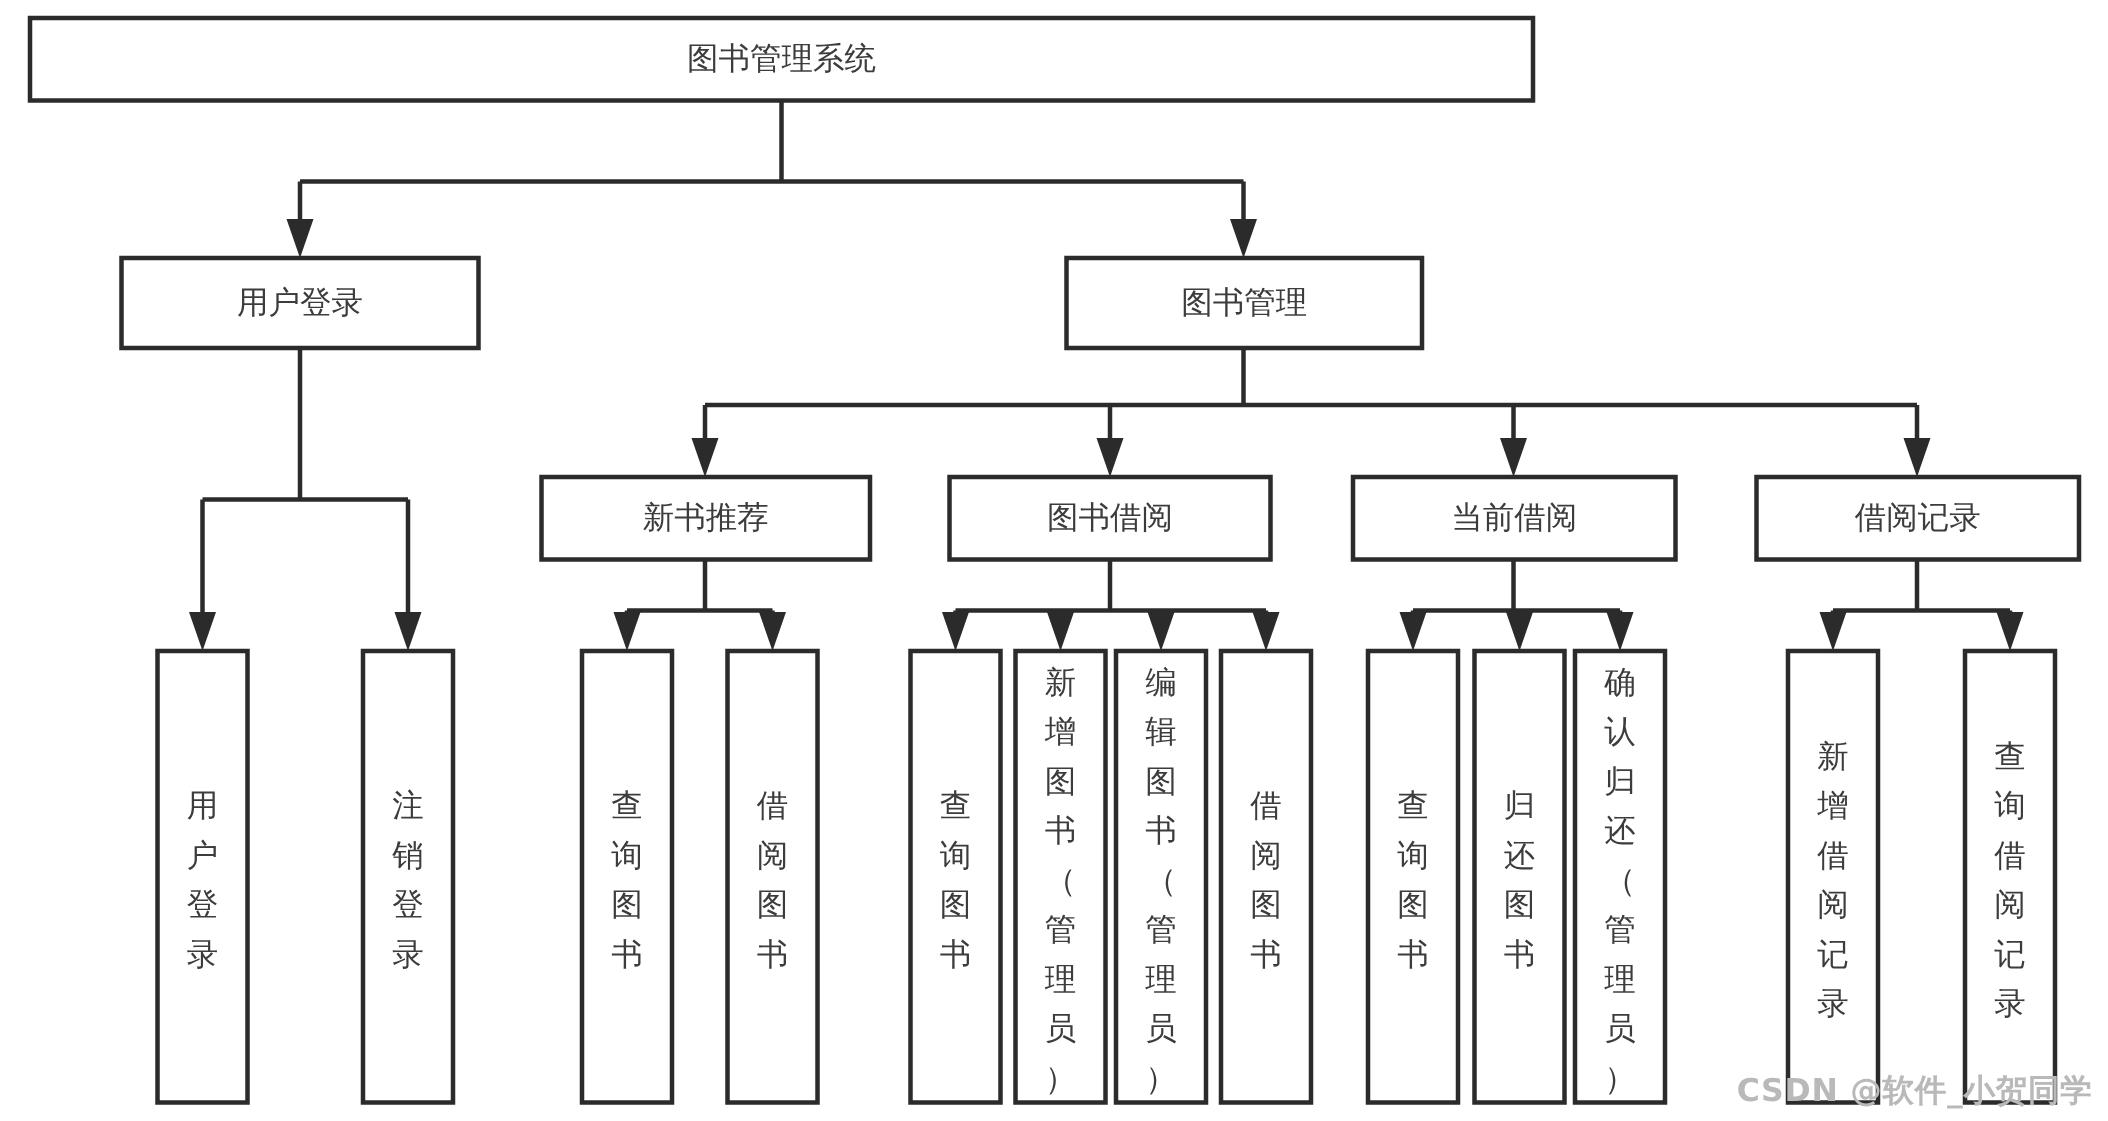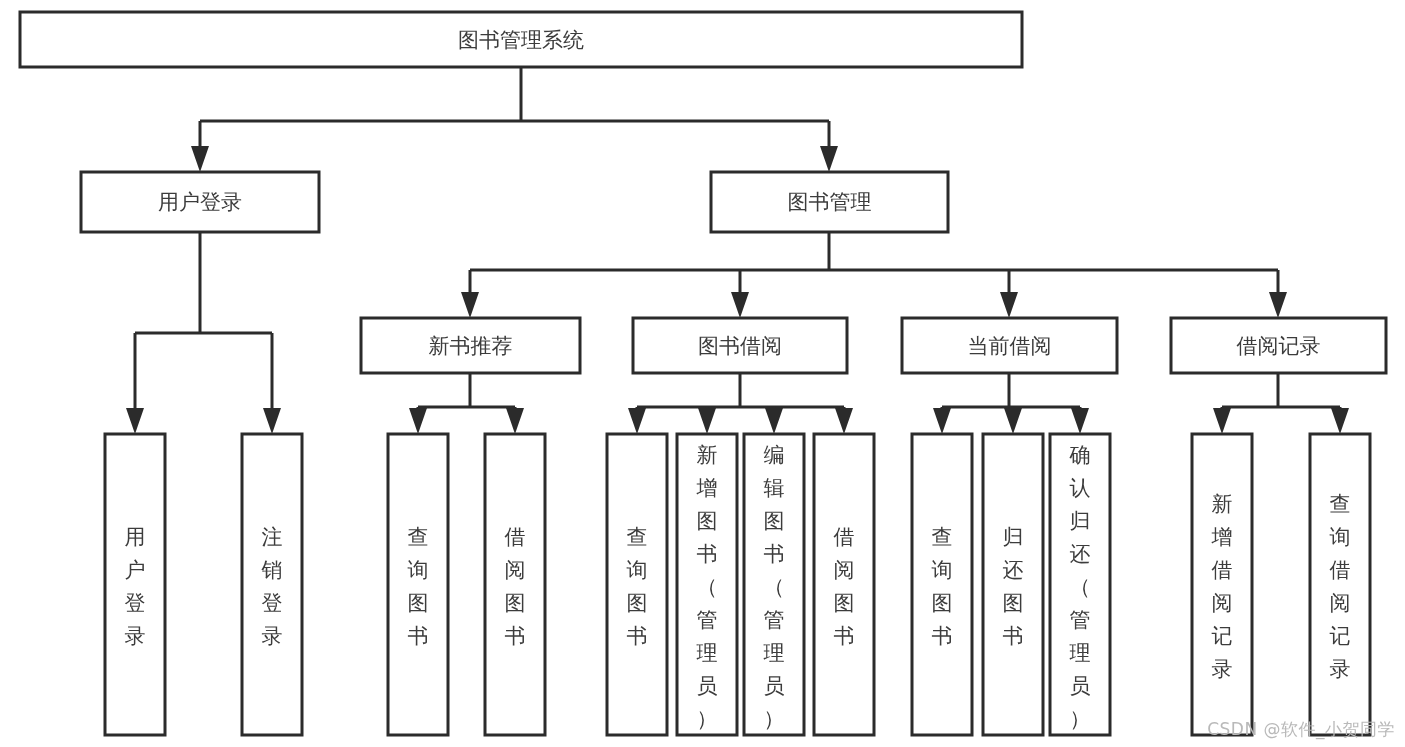--- a/index.html
+++ b/index.html
@@ -50,25 +50,26 @@
   }
   .arrow-head {
     fill: #2b2b2b;
     stroke: none;
   }
   .watermark-text {
     position: absolute;
     right: 10px;
     bottom: 6px;
     font-family: "DejaVu Sans", "Liberation Sans", sans-serif;
-    font-size: 17px;
+    font-size: 21px;
     color: #b9b9b9;
     letter-spacing: 0.5px;
     white-space: nowrap;
     pointer-events: none;
+    font-weight: bold;
   }
 </style>
 </head>
 <body>
 
 <div id="diagram-root">
   <svg id="flowchart" viewBox="0 0 1405 747" xmlns="http://www.w3.org/2000/svg">
     <g id="edges-layer">
         <g>
           <path class="connector" d="M 521 67 L 521 121"></path>

